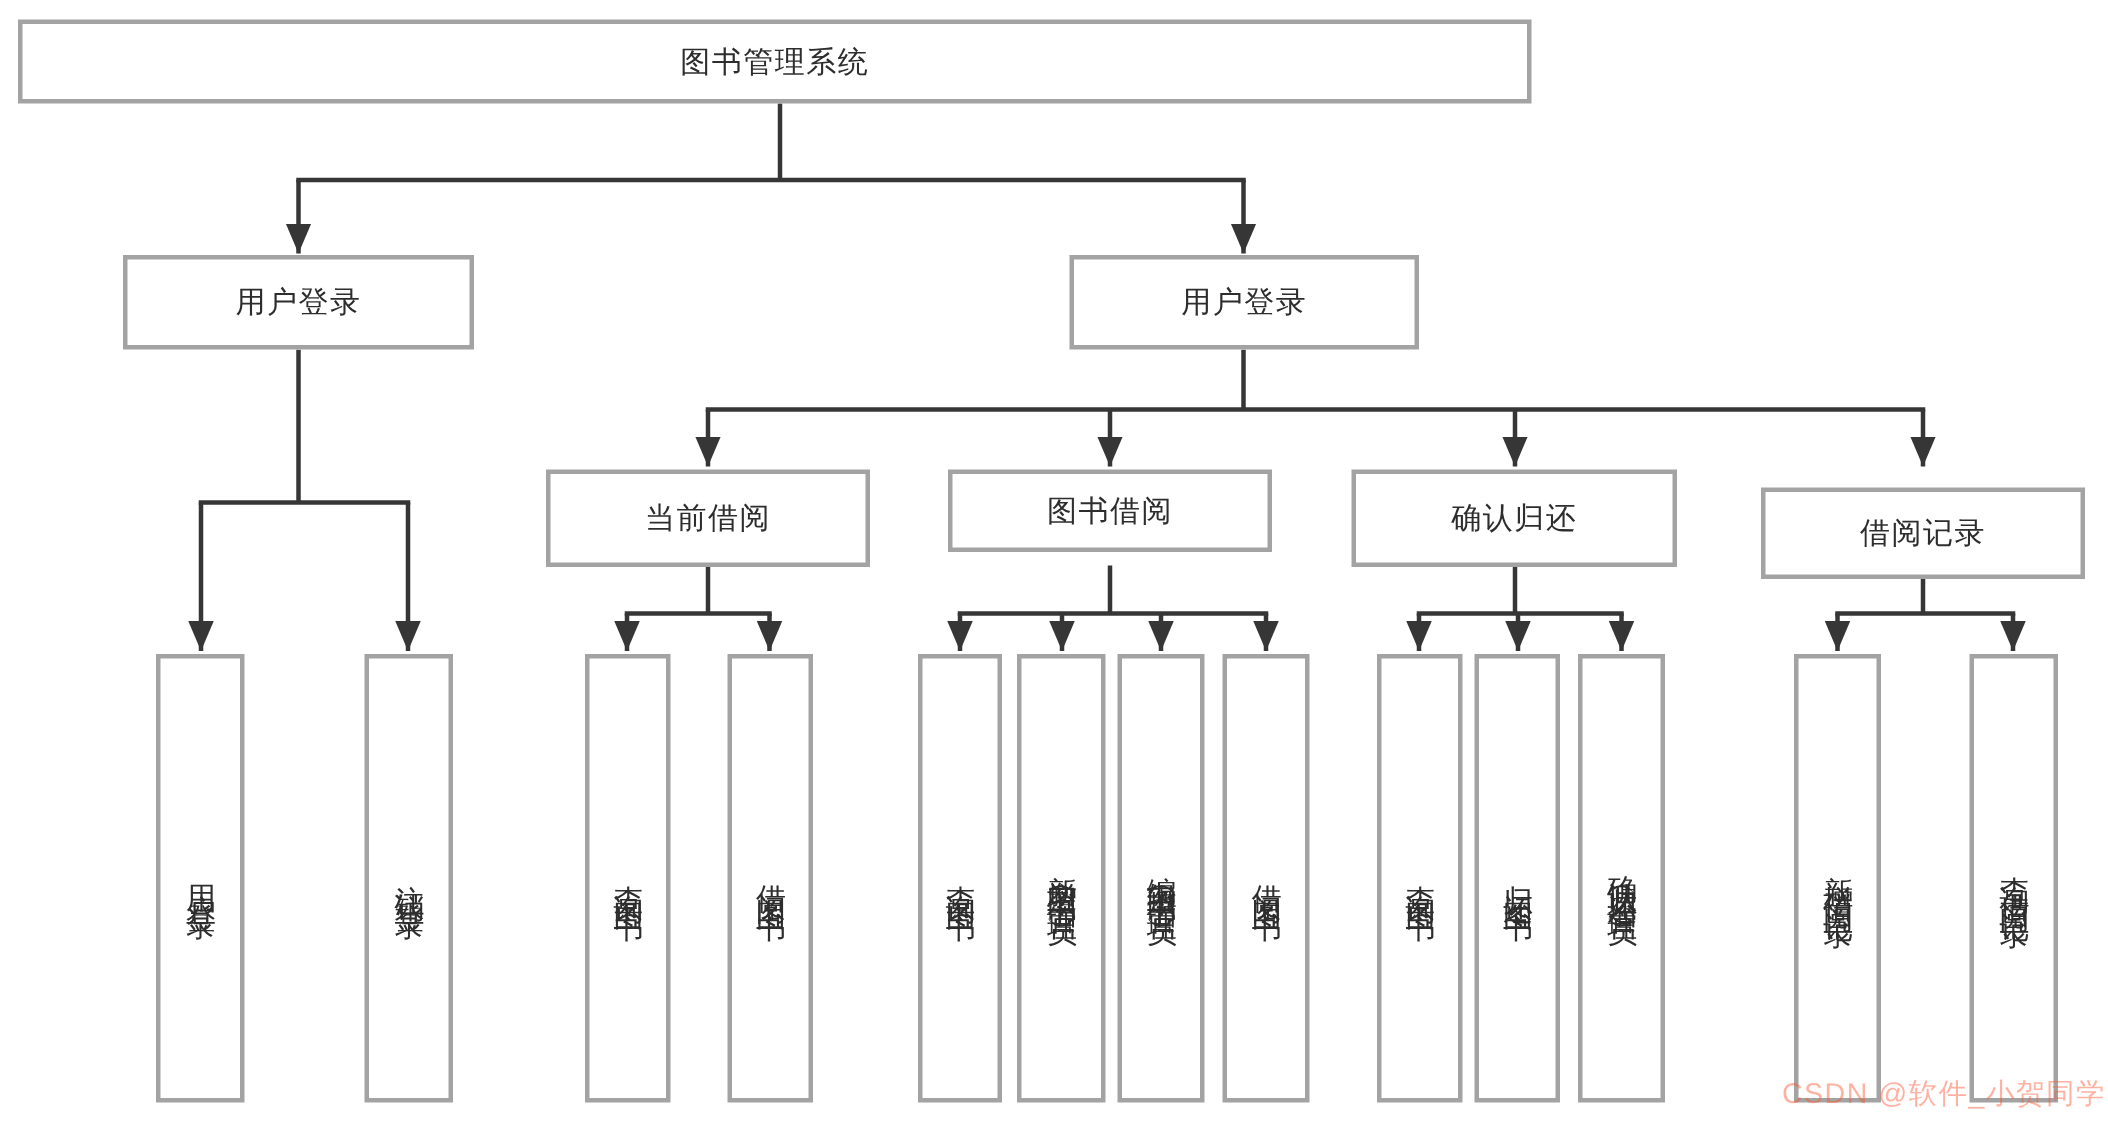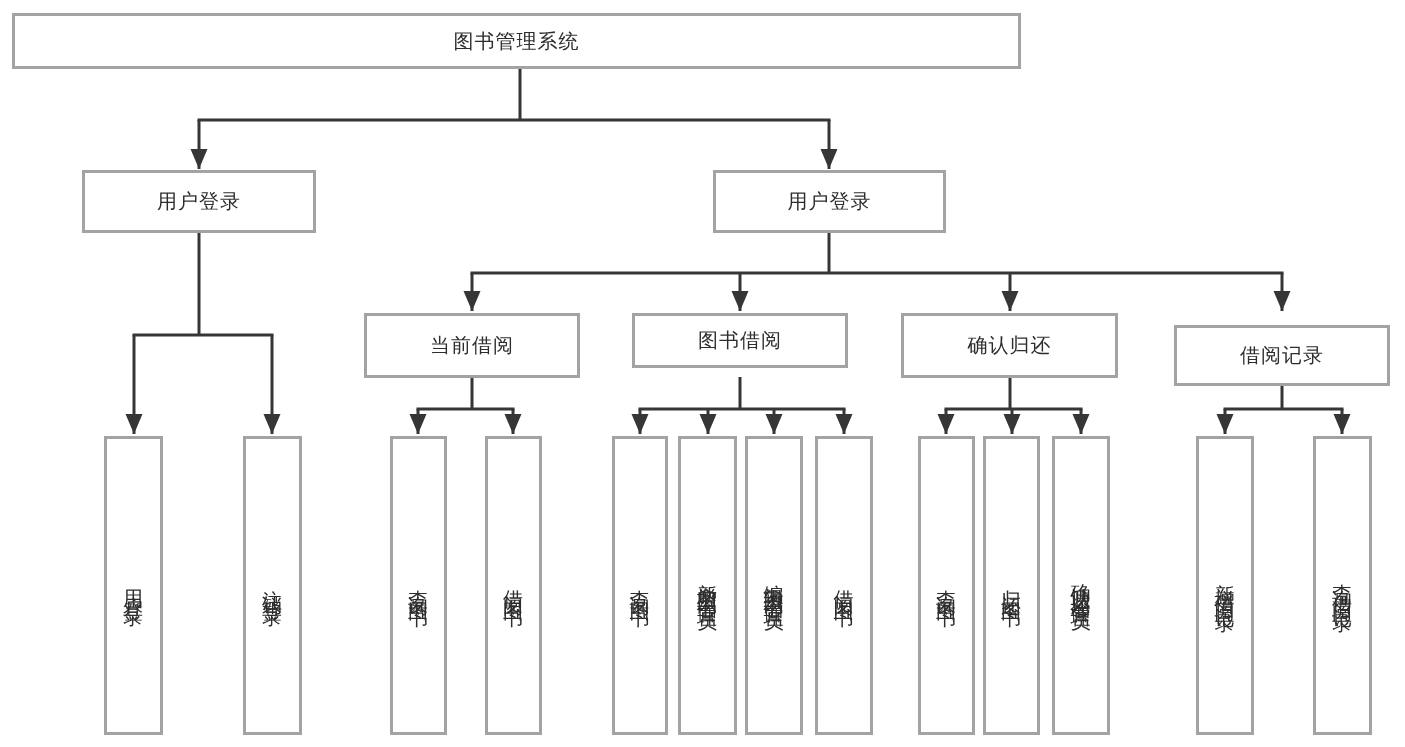--- a/index.html
+++ b/index.html
@@ -164,14 +164,15 @@
     <span>确认归还（管理员）</span>
   </div>
 
   <div class="node vbox" style="left:1196px; top:436px; width:58px; height:299px;">
     <span>新增借阅记录</span>
   </div>
   <div class="node vbox" style="left:1313px; top:436px; width:59px; height:299px;">
     <span>查询借阅记录</span>
   </div>
 
+  <div class="watermark">CSDN @软件_小贺同学</div>
 
 </div>
 
 </body></html>

